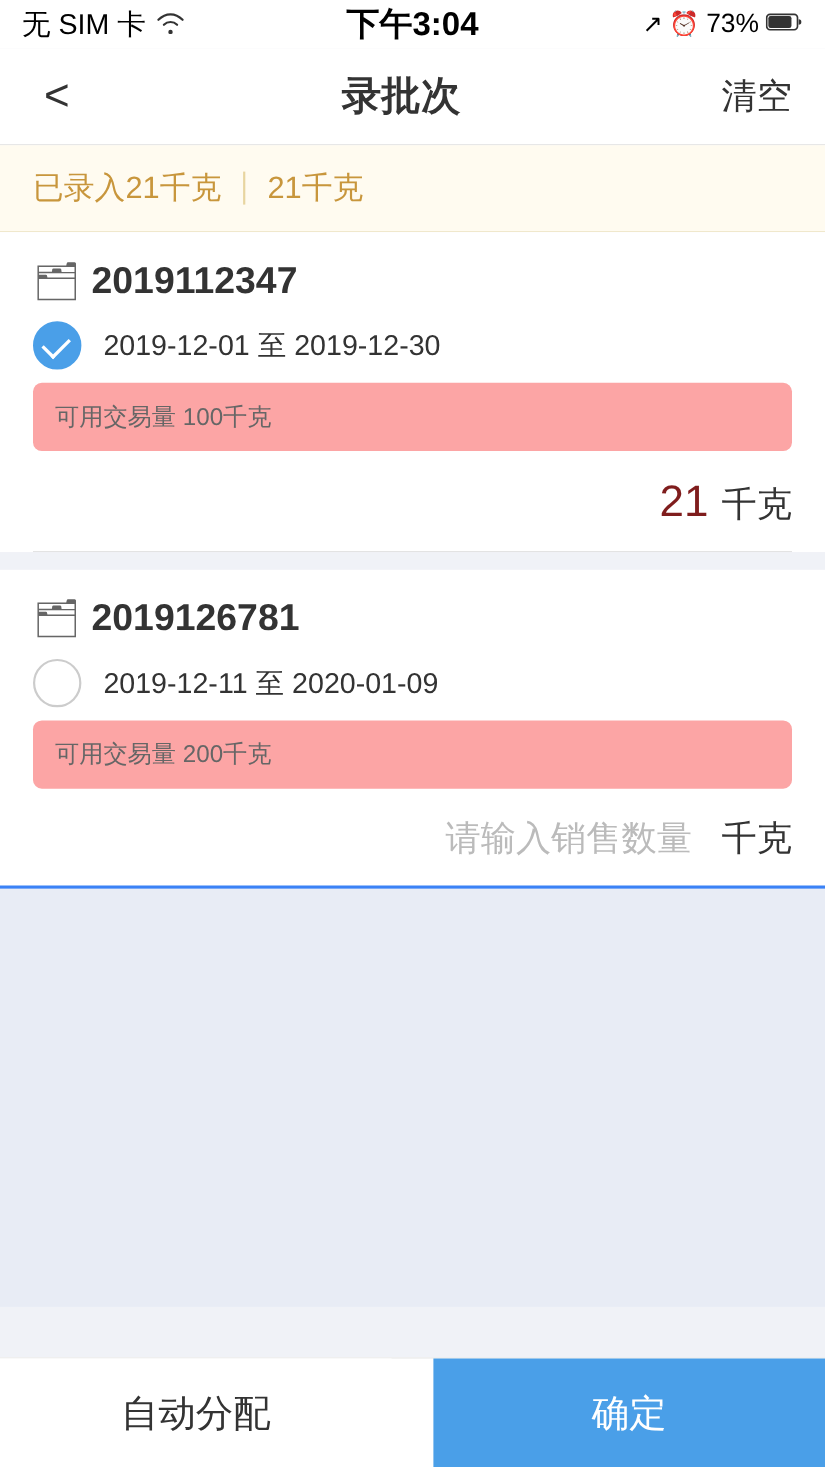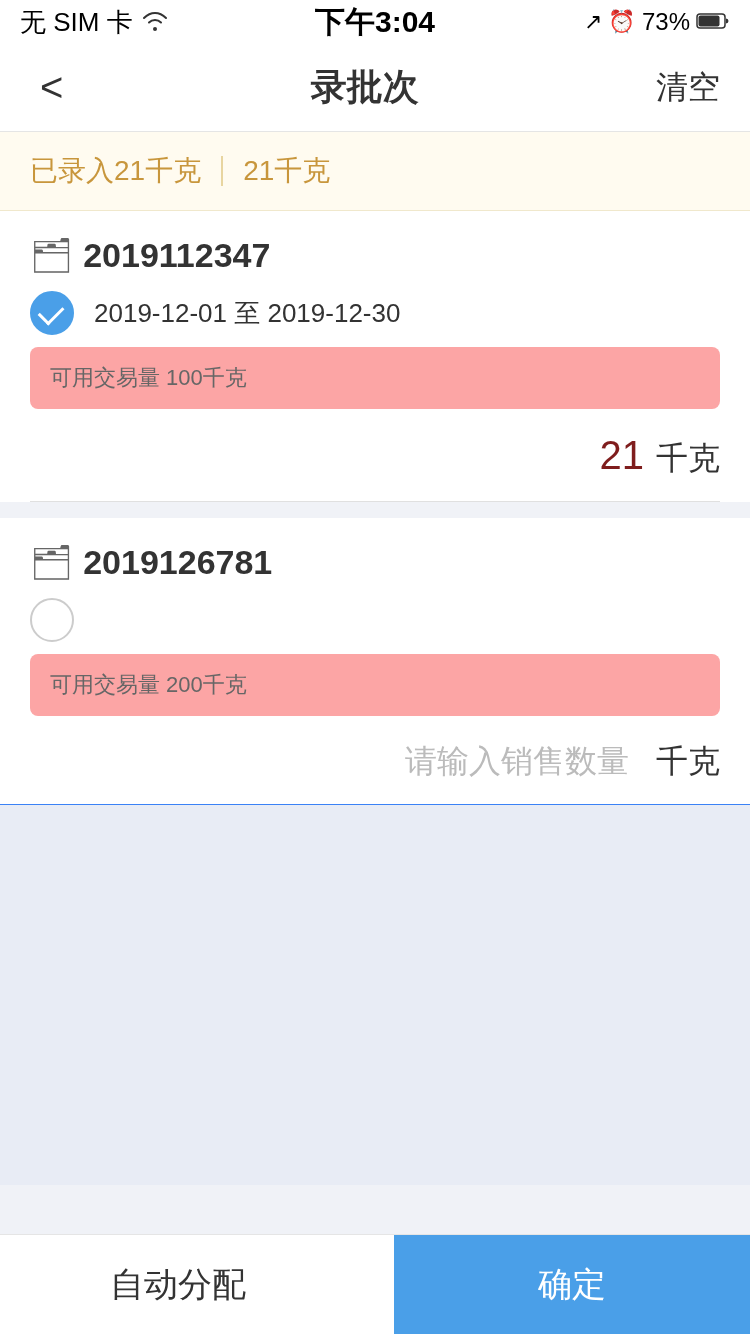--- a/index.html
+++ b/index.html
@@ -172,21 +172,21 @@
     .batch-amount-unit {
       font-size: 32px;
       color: #333;
     }
     .batch-input-row {
       display: flex;
       justify-content: flex-end;
       align-items: baseline;
       padding: 8px 30px 20px 30px;
       gap: 12px;
-      border-bottom: 1px solid #3b82f6;
+      border-bottom: 3px solid #3b82f6;
     }
     .batch-input {
       border: none;
       outline: none;
       font-size: 32px;
       color: #aaa;
       text-align: right;
       background: transparent;
       width: 300px;
     }
@@ -319,20 +319,21 @@
 
   <div class="batch-separator"></div>
 
   <div class="batch-item">
     <div class="batch-header">
       <span class="batch-doc-icon">🗂</span>
       <span class="batch-id">2019126781</span>
     </div>
     <div class="batch-date-row">
       <div class="radio-circle"></div>
+      <span class="batch-date">2019-12-11 至 2020-01-09</span>
     </div>
     <div class="batch-available">可用交易量 200千克</div>
     <div class="batch-input-row">
       <input class="batch-input" type="number" placeholder="请输入销售数量" style="">
       <span class="batch-input-unit">千克</span>
     </div>
   </div>
 
   <div class="bottom-filler"></div>
 

